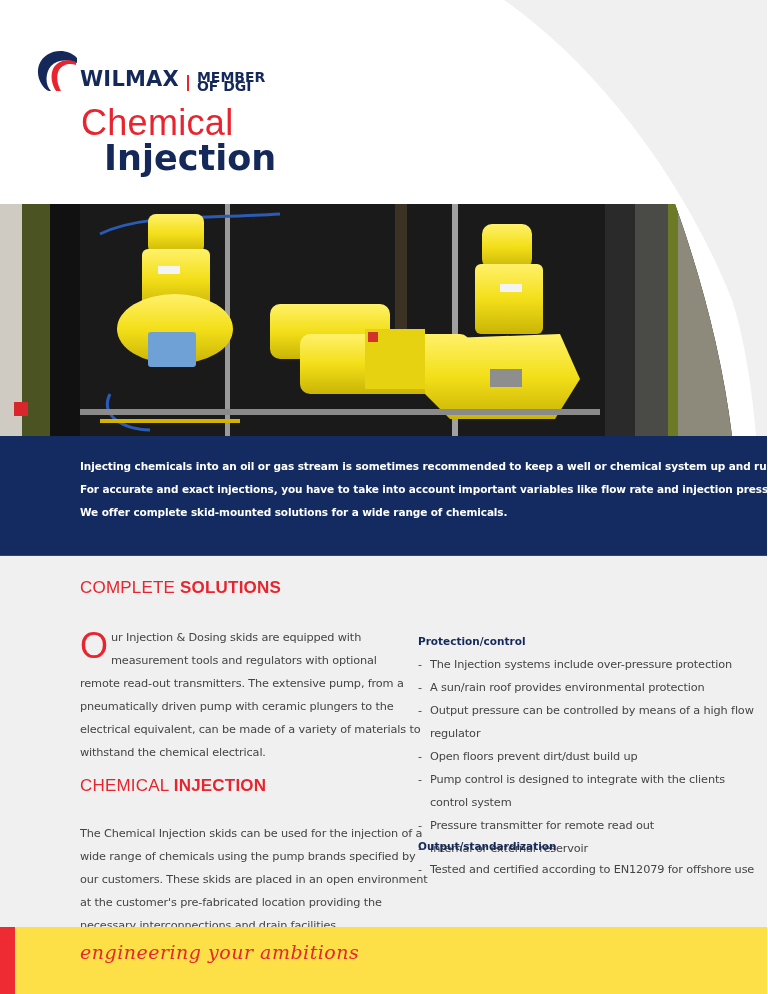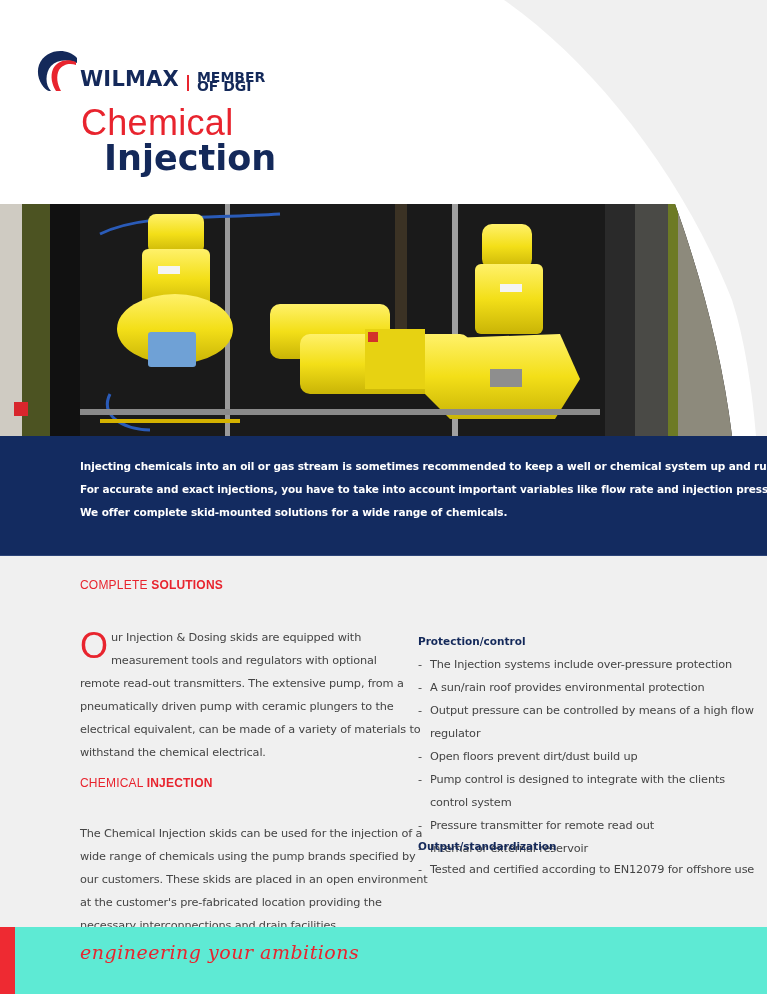--- a/index.html
+++ b/index.html
@@ -48,21 +48,21 @@
     position: absolute; left: 0; top: 436px; width: 767px; height: 120px;
     background: #132b60; border-bottom: 1px solid #2c4478;
   }
   .banner p {
     position: absolute; left: 80px; font-size: 10.5px; font-weight: bold; color: #fff;
     font-family: "DejaVu Sans", sans-serif; white-space: nowrap; letter-spacing: -0.1px;
   }
 
   
   .h2 {
-    position: absolute; left: 80px; font-size: 12px; color: #e8242e; letter-spacing: 0.2px;
+    position: absolute; left: 80px; font-size: 17px; color: #e8242e; letter-spacing: 0.2px;
     font-family: "Liberation Sans", sans-serif; white-space: nowrap;
   }
   .h2 b { font-weight: bold; }
   .body-text {
     position: absolute; left: 80px; width: 300px; font-size: 11.3px; line-height: 23px;
     color: #444; font-family: "DejaVu Sans", sans-serif; letter-spacing: -0.15px;
   }
   .body-text .ln { display: block; white-space: nowrap; }
   .dropcap-wrap { position: relative; }
   .dropcap {
@@ -75,21 +75,21 @@
   .rhead { font-size: 10.5px; font-weight: bold; color: #14295a; height: 23px; line-height: 23px; }
   .rlist { list-style: none; }
   .rlist li {
     position: relative; padding-left: 12px; font-size: 11.3px; line-height: 23px; color: #444;
     letter-spacing: -0.15px;
   }
   .rlist li::before { content: "-"; position: absolute; left: 0; top: 0; color: #444; }
   .rlist li .ln { display: block; white-space: nowrap; }
 
   
-  .footer { position: absolute; left: 0; top: 927px; width: 767px; height: 67px; background: #5eead4; }
+  .footer { position: absolute; left: 0; top: 927px; width: 767px; height: 67px; background: #fde047; }
   .footer-bar { position: absolute; left: 0; top: 0; width: 15px; height: 67px; background: #ee2a32; }
   .tagline {
     position: absolute; left: 80px; top: 14px; font-size: 19px; color: #e8242e;
     font-family: "DejaVu Serif", serif; font-style: italic; letter-spacing: 0.5px; white-space: nowrap;
   }
 </style>
 </head>
 <body>
 
 <div class="right-edge"></div>

